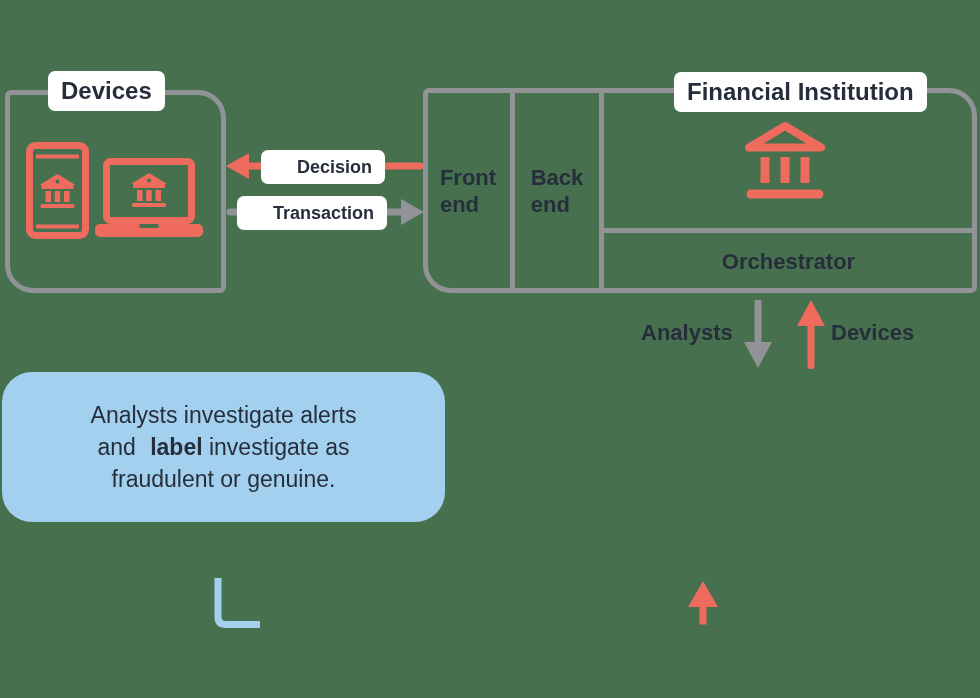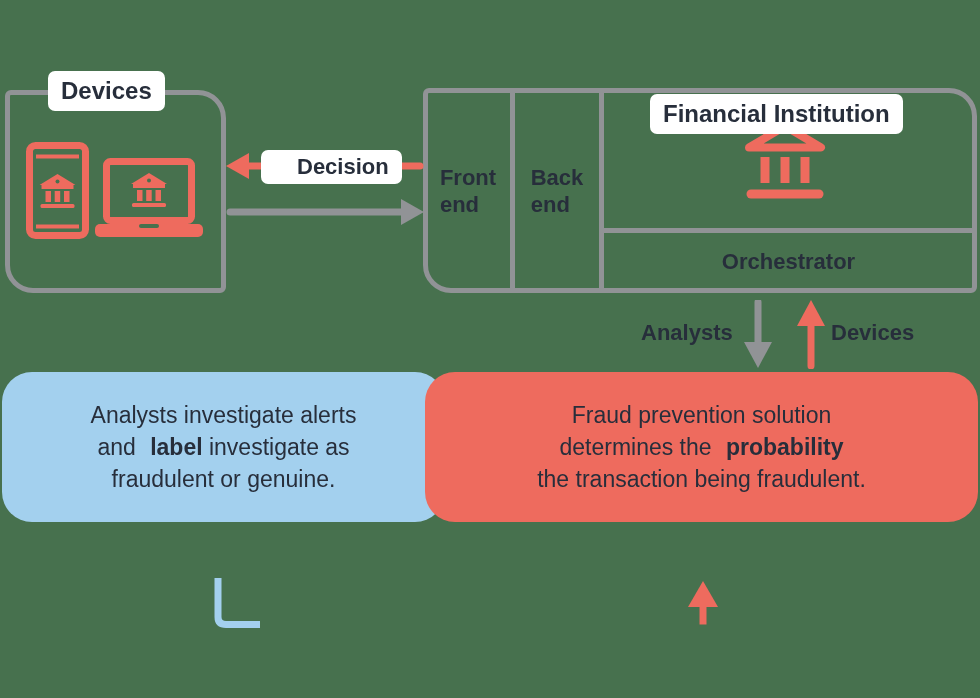--- a/index.html
+++ b/index.html
@@ -32,23 +32,23 @@
     position:absolute;
     background:var(--white);
     color:var(--dark);
     font-weight:bold;
     border-radius:7px;
     padding:5px 13px;
     white-space:nowrap;
     z-index:6;
   }
   .tag.big{font-size:24px;line-height:30px;}
-  .tag.mid{font-size:22px;line-height:24px;padding-left:36px;}
+  .tag.mid{font-size:18px;line-height:24px;padding-left:36px;}
   .tag.devices-tag{left:48px;top:71px;}
-  .tag.fi-tag{left:650px;top:72px;margin-top:22px;}
+  .tag.fi-tag{left:674px;top:72px;}
   .tag.decision-tag{left:261px;top:150px;}
   .tag.transaction-tag{left:237px;top:196px;}
   
   .cell{
     position:absolute;top:90px;height:201px;width:86px;
     display:flex;align-items:center;justify-content:center;
     color:var(--dark);font-weight:bold;font-size:22px;line-height:27px;
     white-space:pre-line;text-align:left;
   }
   .cell.front{left:425px;}
@@ -149,47 +149,41 @@
   <svg class="arrow decision" width="198" height="26" viewBox="0 0 198 26">
     <line x1="20" y1="13" x2="194" y2="13" class="stroke-red" stroke-width="7" stroke-linecap="round"></line>
     <polygon class="fill-red" points="23,0 0,13 23,26"></polygon>
   </svg>
   <div class="tag mid decision-tag">Decision</div>
 
   <svg class="arrow transaction" width="198" height="26" viewBox="0 0 198 26">
     <line x1="4" y1="13" x2="178" y2="13" class="stroke-gray" stroke-width="7" stroke-linecap="round"></line>
     <polygon class="fill-gray" points="175,0 198,13 175,26"></polygon>
   </svg>
+  <div class="tag mid transaction-tag">Transaction</div>
 
   <div class="flow-caption payload">Analysts</div>
   <svg class="arrow payload-a" width="28" height="69" viewBox="0 0 28 69">
     <line x1="14" y1="2" x2="14" y2="44" class="stroke-gray" stroke-width="7" stroke-linecap="round"></line>
     <polygon class="fill-gray" points="0,42 28,42 14,68"></polygon>
   </svg>
   <svg class="arrow response-a" width="28" height="69" viewBox="0 0 28 69">
     <polygon class="fill-red" points="14,0 0,26 28,26"></polygon>
     <line x1="14" y1="24" x2="14" y2="66" class="stroke-red" stroke-width="7" stroke-linecap="round"></line>
   </svg>
   <div class="flow-caption response">Devices</div>
 
   <div class="panel analyst">
     <div>
       <span>Analysts investigate alerts</span><br>
       <span>and </span><b>label</b><span> investigate as</span><br>
       <span>fraudulent or genuine.</span>
     </div>
   </div>
 
-  <div class="panel fraud">
-    <div>
-      <span>Fraud prevention solution</span><br>
-      <span>determines the </span><b>probability</b><br>
-      <span>the transaction being fraudulent.</span>
-    </div>
-  </div>
 
   <svg class="connector" width="530" height="62" viewBox="0 0 530 62">
     <defs>
       <linearGradient id="b2r" x1="0" y1="0" x2="1" y2="0">
         <stop offset="0.05" stop-color="#A3D0EE"></stop>
         <stop offset="0.7" stop-color="#EE6B5E"></stop>
       </linearGradient>
     </defs>
     <path d="M 18 48.5 H 503" fill="none" stroke="url(#b2r)" stroke-width="7"></path>
     <path d="M 18 2 V 41 Q 18 48.5 26 48.5 H 60" fill="none" stroke="#A3D0EE" stroke-width="7"></path>

